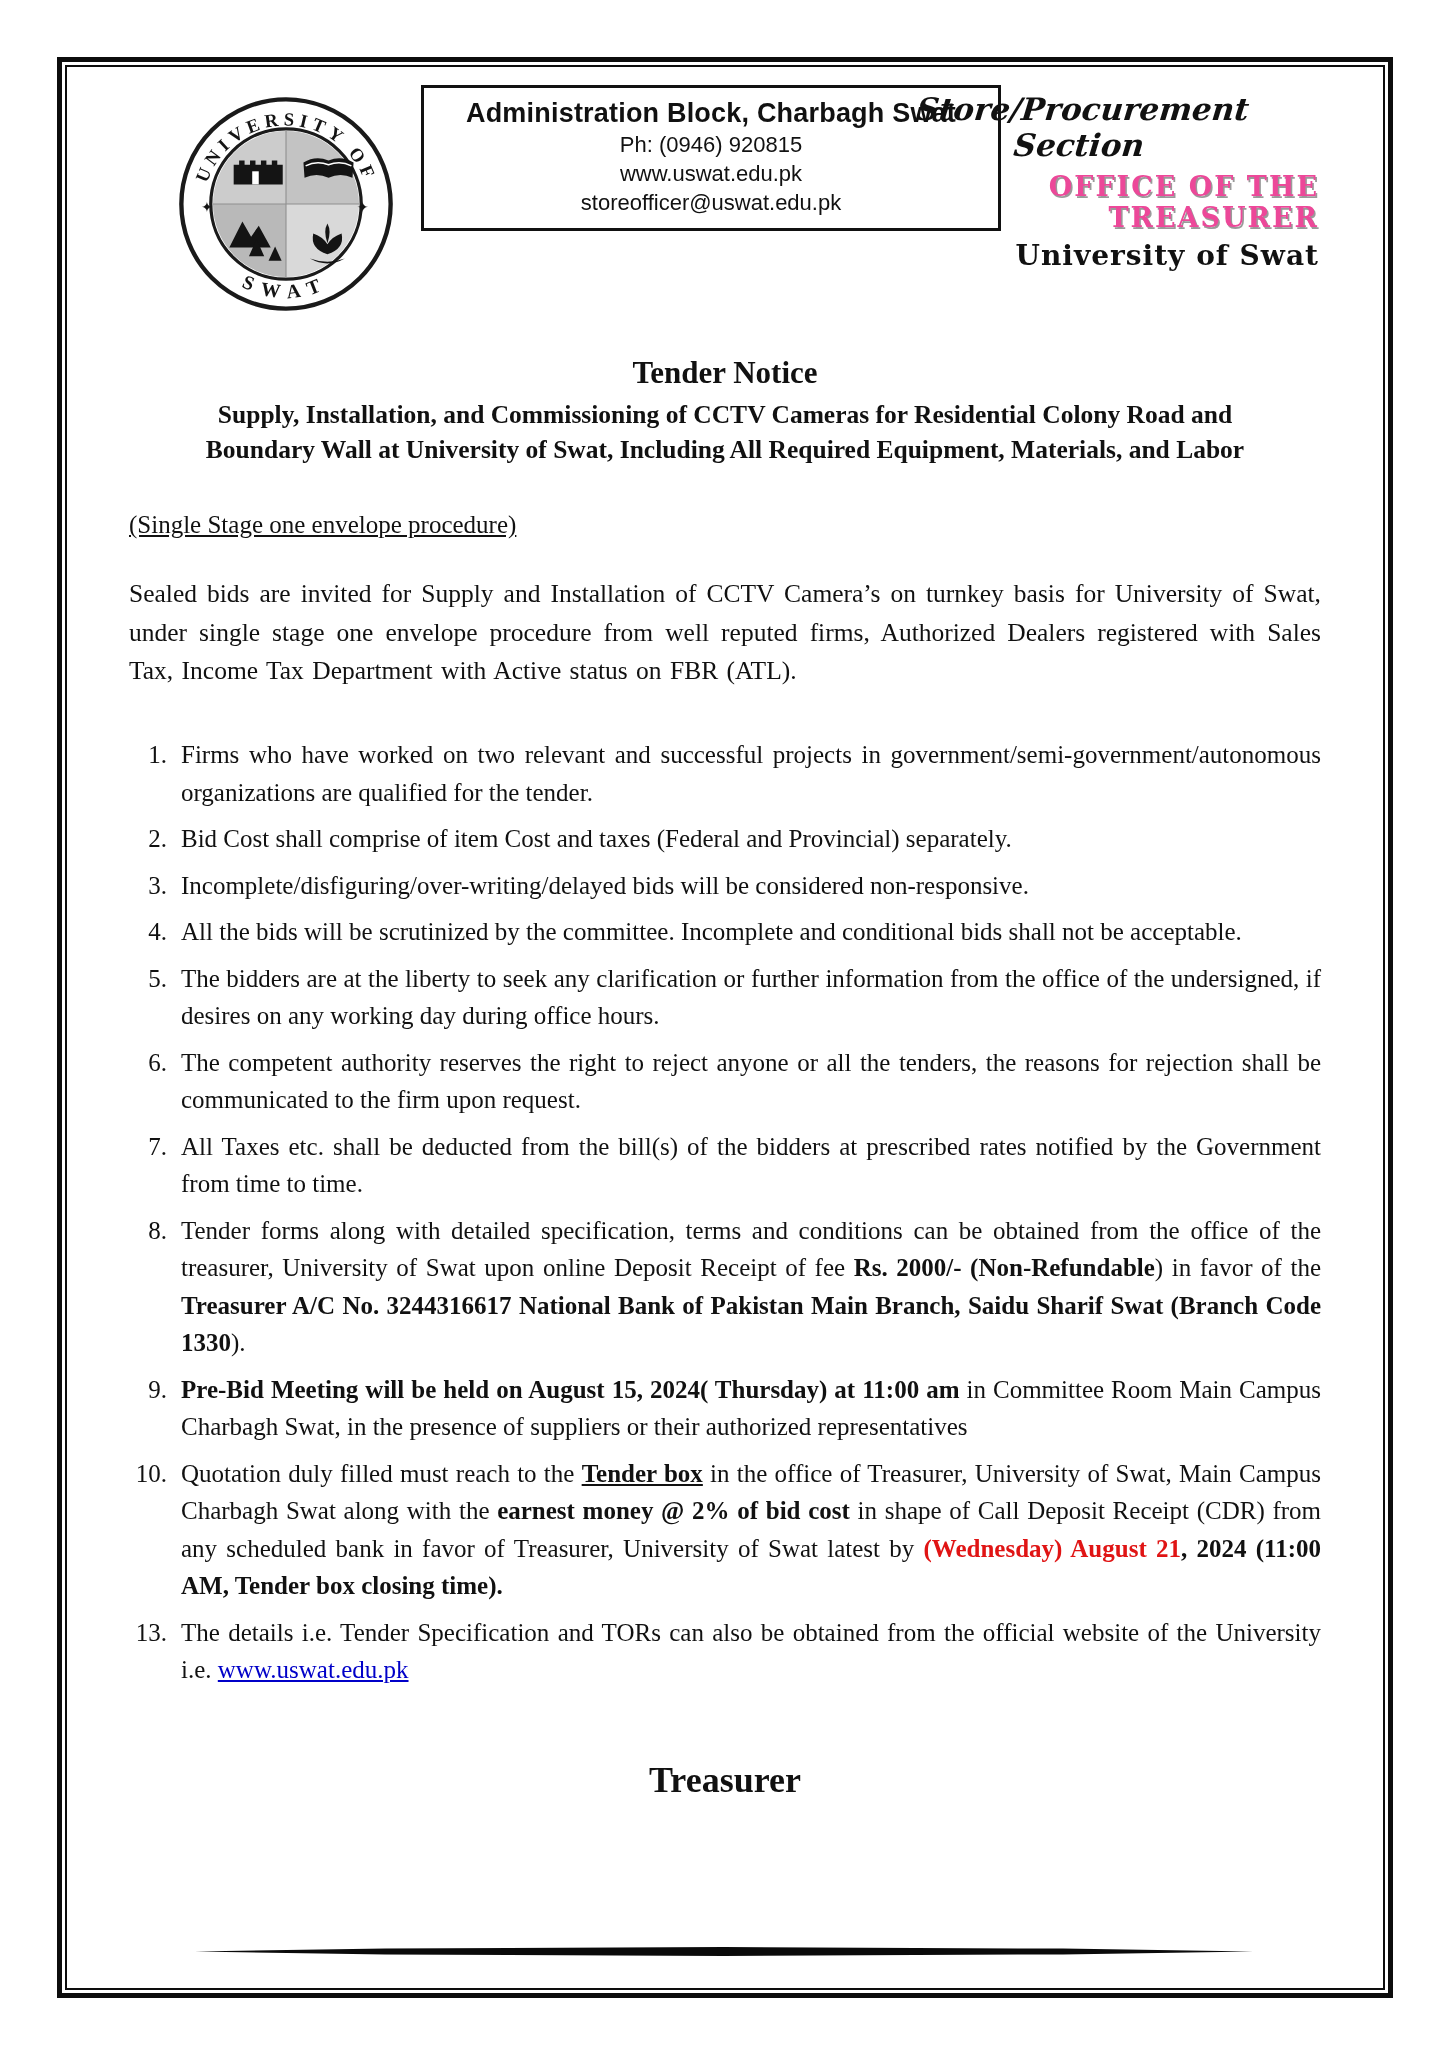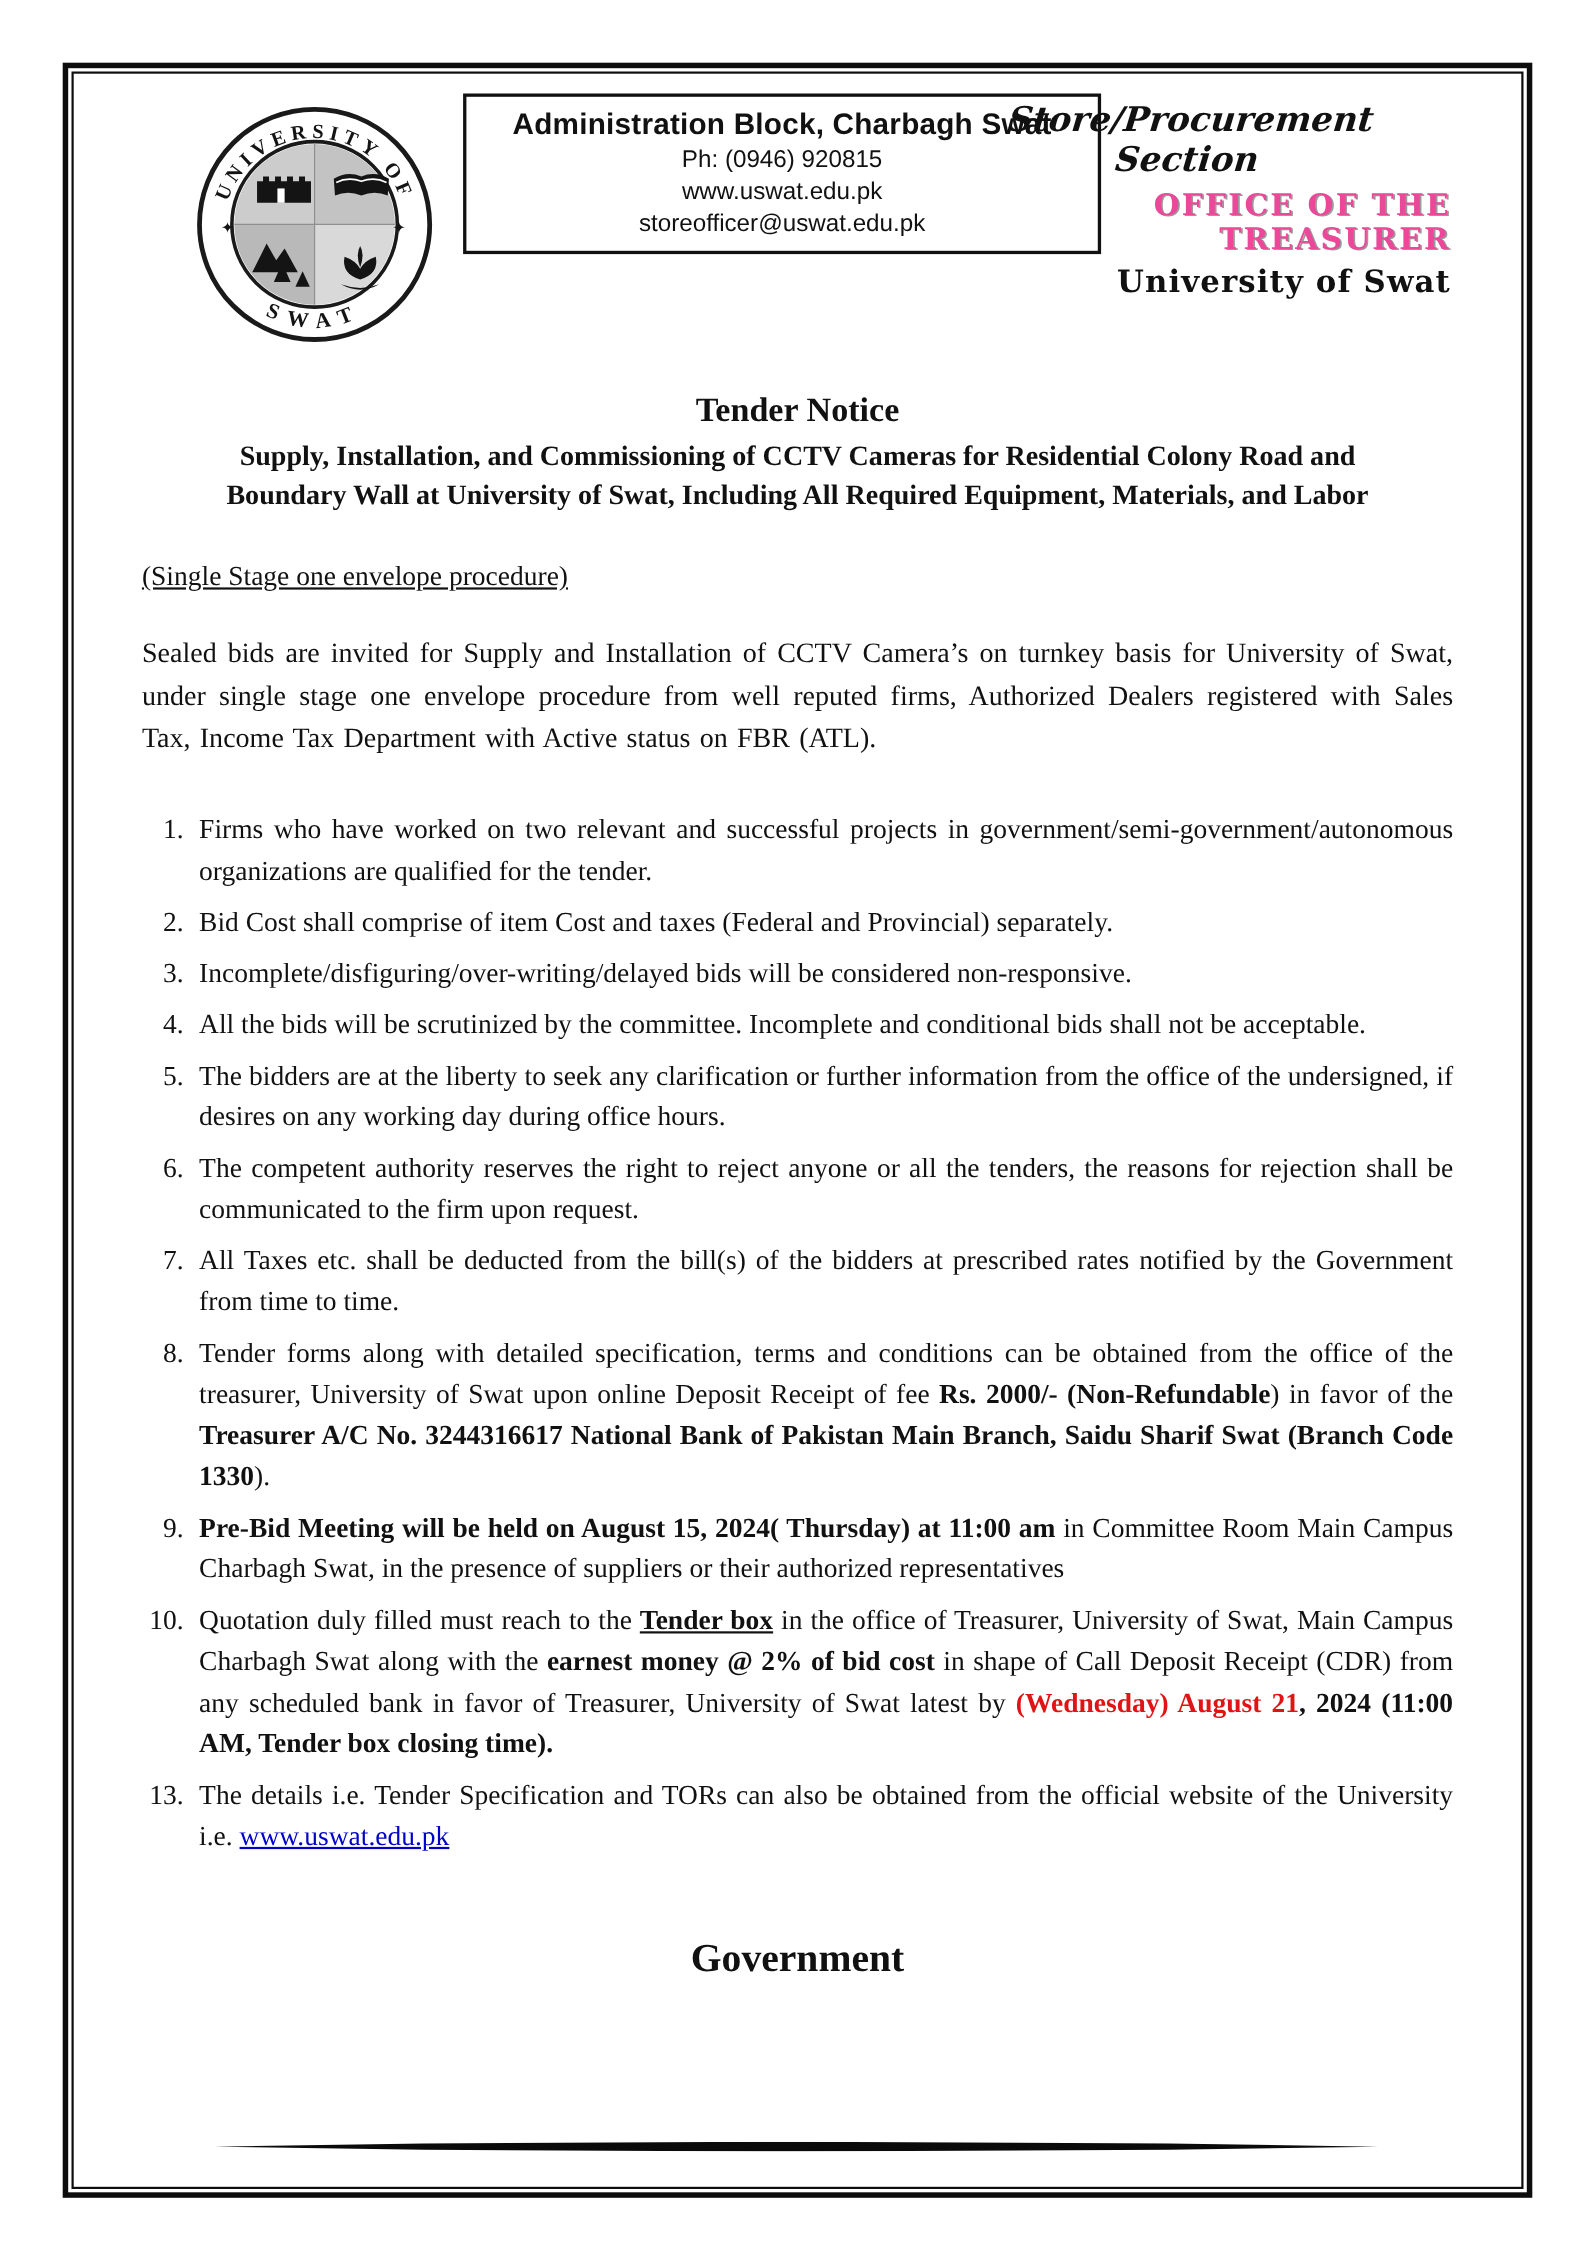--- a/index.html
+++ b/index.html
@@ -166,19 +166,19 @@
             <div class="term-row">
               <span class="term-num">10.</span>
               <div class="term-text"><span>Quotation duly filled must reach to the </span><span class="b u">Tender box</span><span> in the office of Treasurer, University of Swat, Main Campus Charbagh Swat along with the </span><span class="b">earnest money @ 2% of bid cost</span><span> in shape of Call Deposit Receipt (CDR) from any scheduled bank in favor of Treasurer, University of Swat latest by </span><span class="b r">(Wednesday) August 21</span><span class="b">, 2024 (11:00 AM, Tender box closing time).</span></div>
             </div>
             <div class="term-row">
               <span class="term-num">13.</span>
               <div class="term-text"><span>The details i.e. Tender Specification and TORs can also be obtained from the official website of the University i.e. </span><span class="lnk">www.uswat.edu.pk</span></div>
             </div>
           </div>
 
-        <div class="signature">Government</div>
+        <div class="signature">Treasurer</div>
 
       </div>
       <div class="divider"></div>
     </div>
   </div>
 </div>
 
 </body></html>

